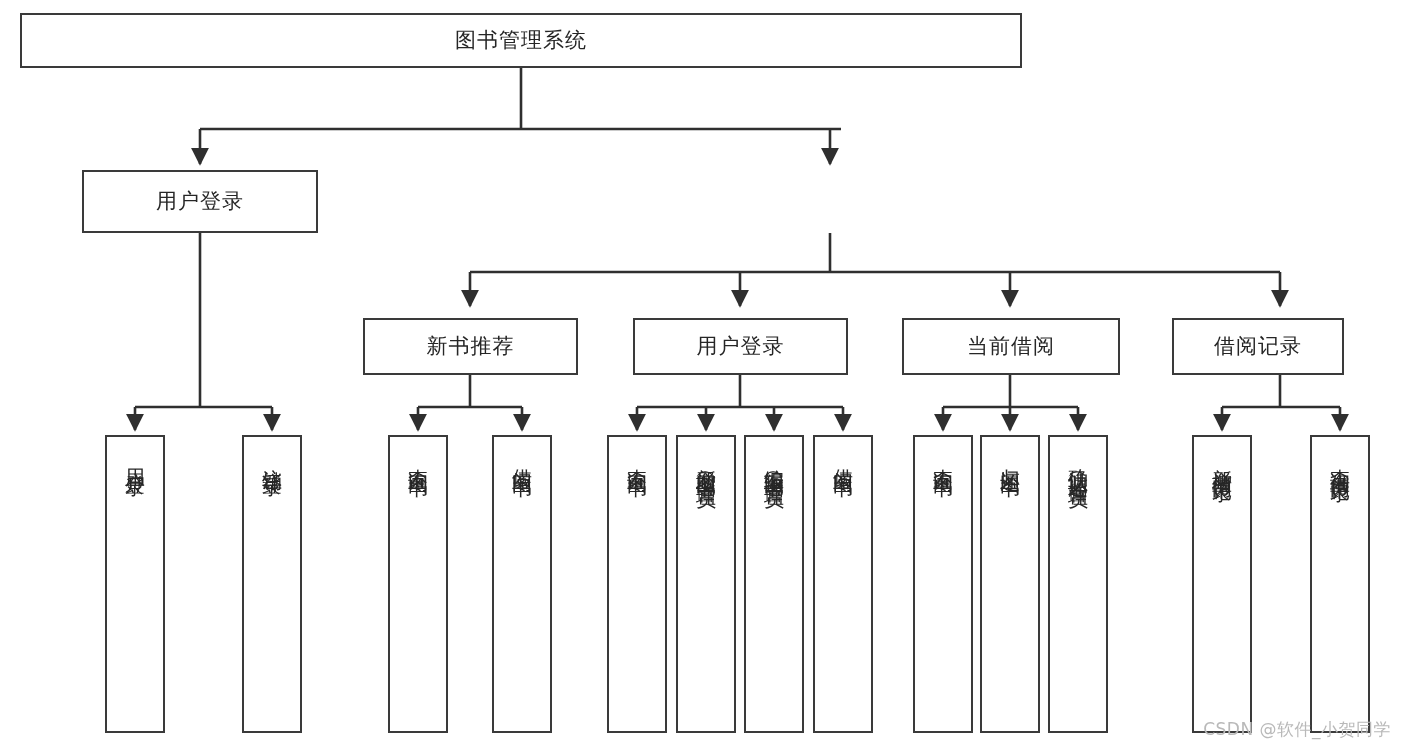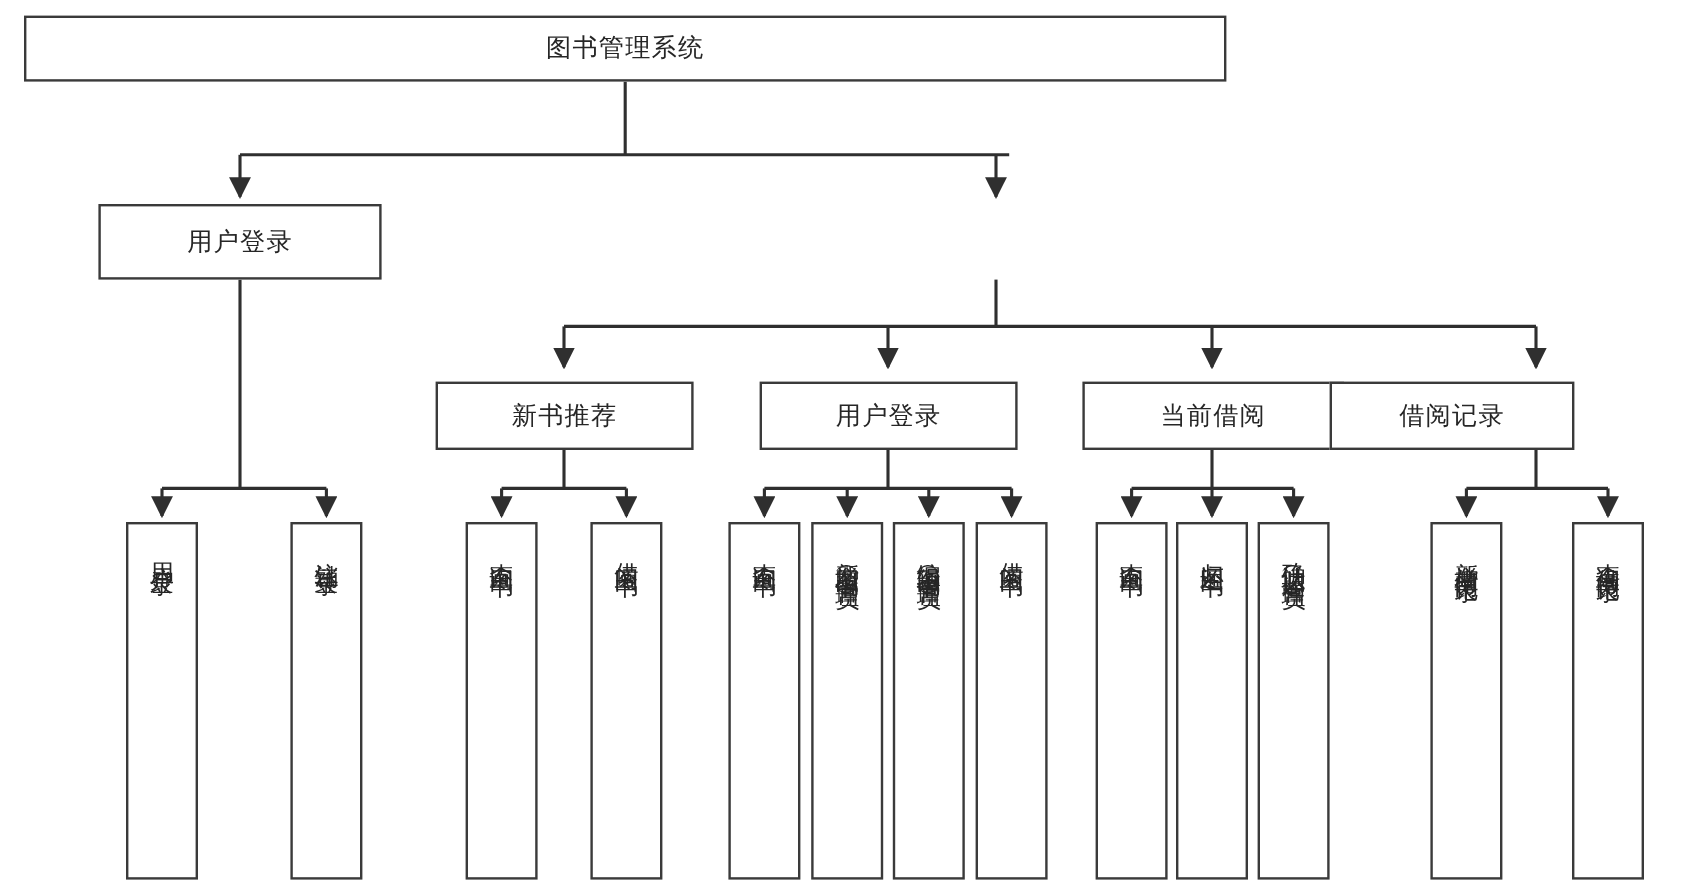--- a/index.html
+++ b/index.html
@@ -131,21 +131,21 @@
   </div>
 
   <div class="node horiz" style="left:633px;top:318px;width:215px;height:57px;">
     <span>用户登录</span>
   </div>
 
   <div class="node horiz" style="left:902px;top:318px;width:218px;height:57px;justify-content:center;">
     <span>当前借阅</span>
   </div>
 
-  <div class="node horiz" style="left:1108px;top:318px;width:204px;height:57px;">
+  <div class="node horiz" style="left:1172px;top:318px;width:172px;height:57px;">
     <span>借阅记录</span>
   </div>
 
   <div class="node vert" style="left:105px;top:435px;width:60px;height:298px;">
     <span class="vtext">用户登录</span>
   </div>
   <div class="node vert" style="left:242px;top:435px;width:60px;height:298px;">
     <span class="vtext">注销登录</span>
   </div>
 
@@ -179,14 +179,15 @@
     <span class="vtext">确认归还（管理员）</span>
   </div>
 
   <div class="node vert" style="left:1192px;top:435px;width:60px;height:298px;">
     <span class="vtext">新增借阅记录</span>
   </div>
   <div class="node vert" style="left:1310px;top:435px;width:60px;height:298px;">
     <span class="vtext">查询借阅记录</span>
   </div>
 
+  <div id="watermark">CSDN @软件_小贺同学</div>
 
 </div>
 
 </body></html>

